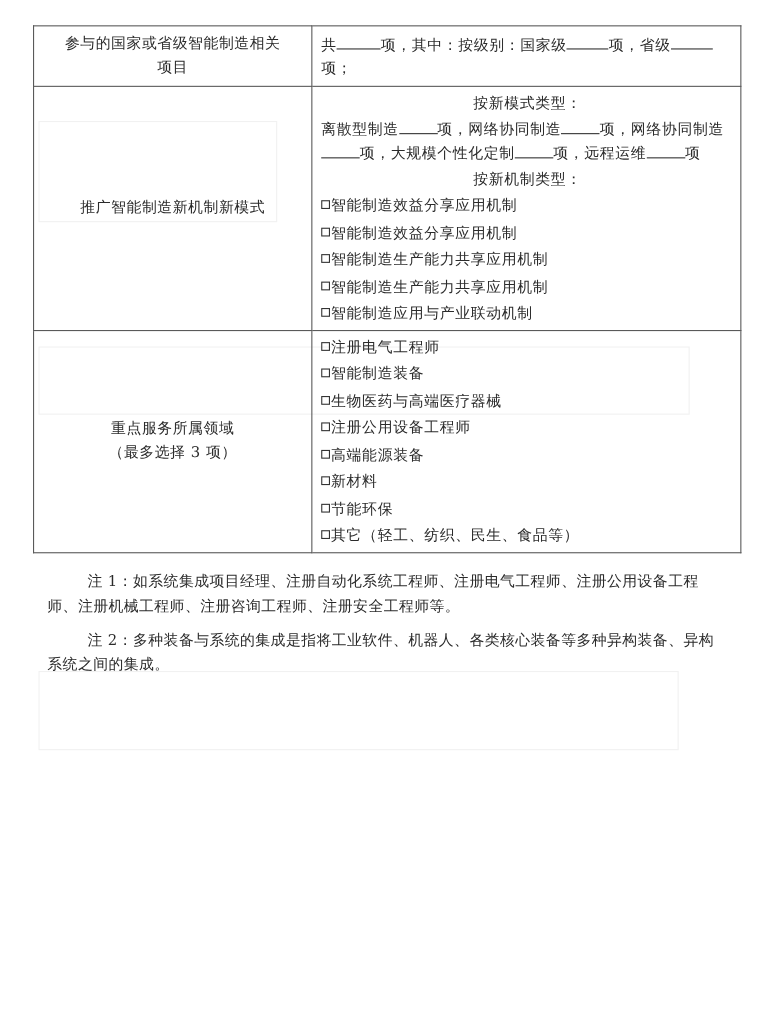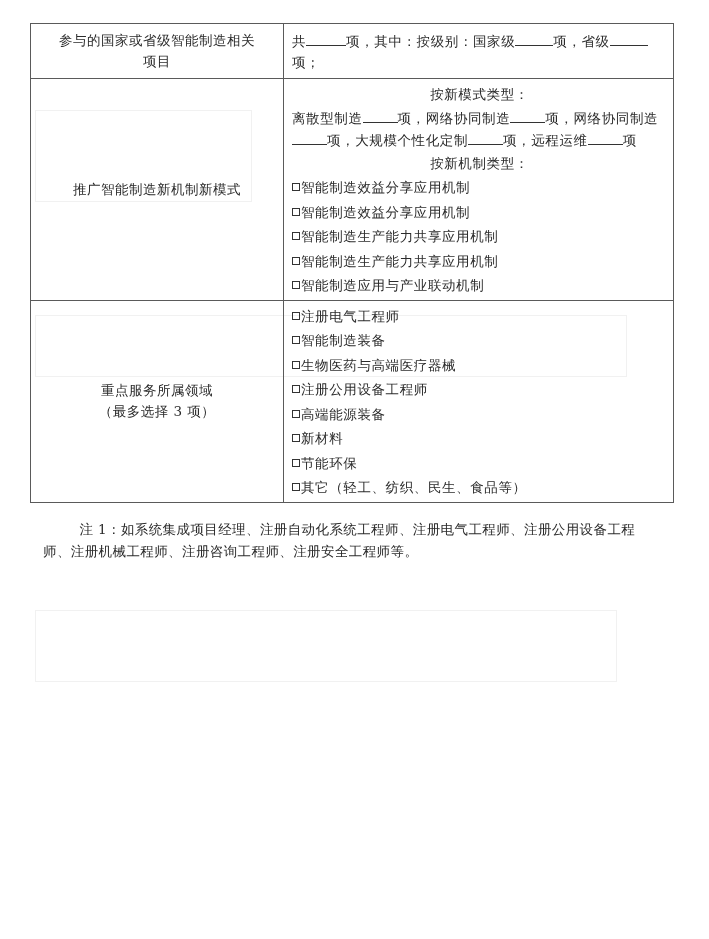--- a/index.html
+++ b/index.html
@@ -141,13 +141,14 @@
       <label class="check-item"><span class="checkbox"></span><span>新材料</span></label>
       <label class="check-item"><span class="checkbox"></span><span>节能环保</span></label>
       <label class="check-item"><span class="checkbox"></span><span>其它（轻工、纺织、民生、食品等）</span></label>
     </td>
   </tr>
 </tbody>
   </table>
 
 <div class="notes">
   <p class="note">注 1：如系统集成项目经理、注册自动化系统工程师、注册电气工程师、注册公用设备工程师、注册机械工程师、注册咨询工程师、注册安全工程师等。</p>
+  <p class="note">注 2：多种装备与系统的集成是指将工业软件、机器人、各类核心装备等多种异构装备、异构系统之间的集成。</p>
 </div>
 
 </body></html>

